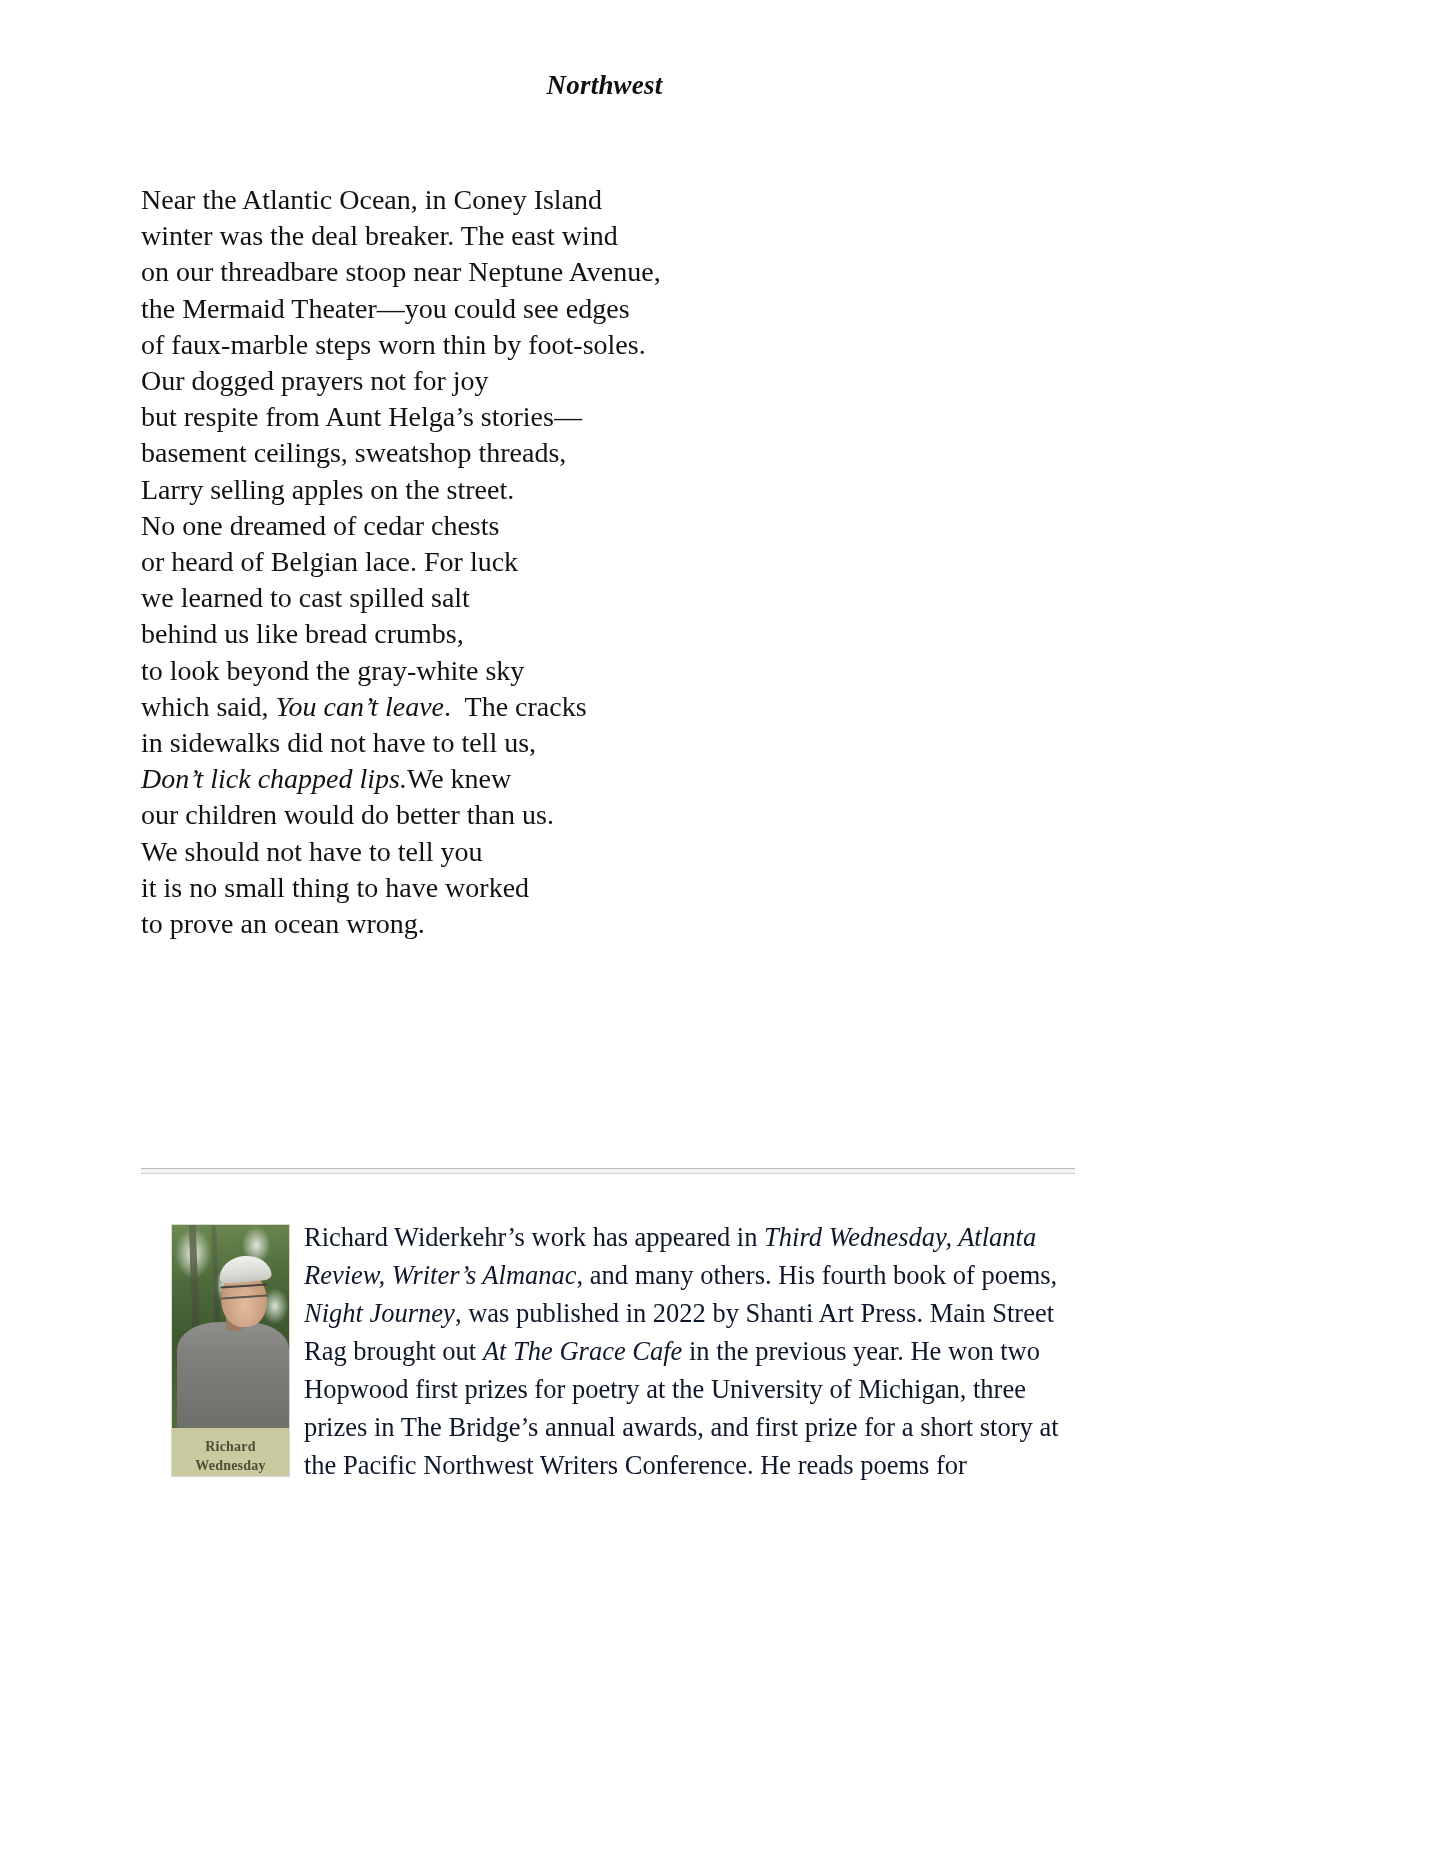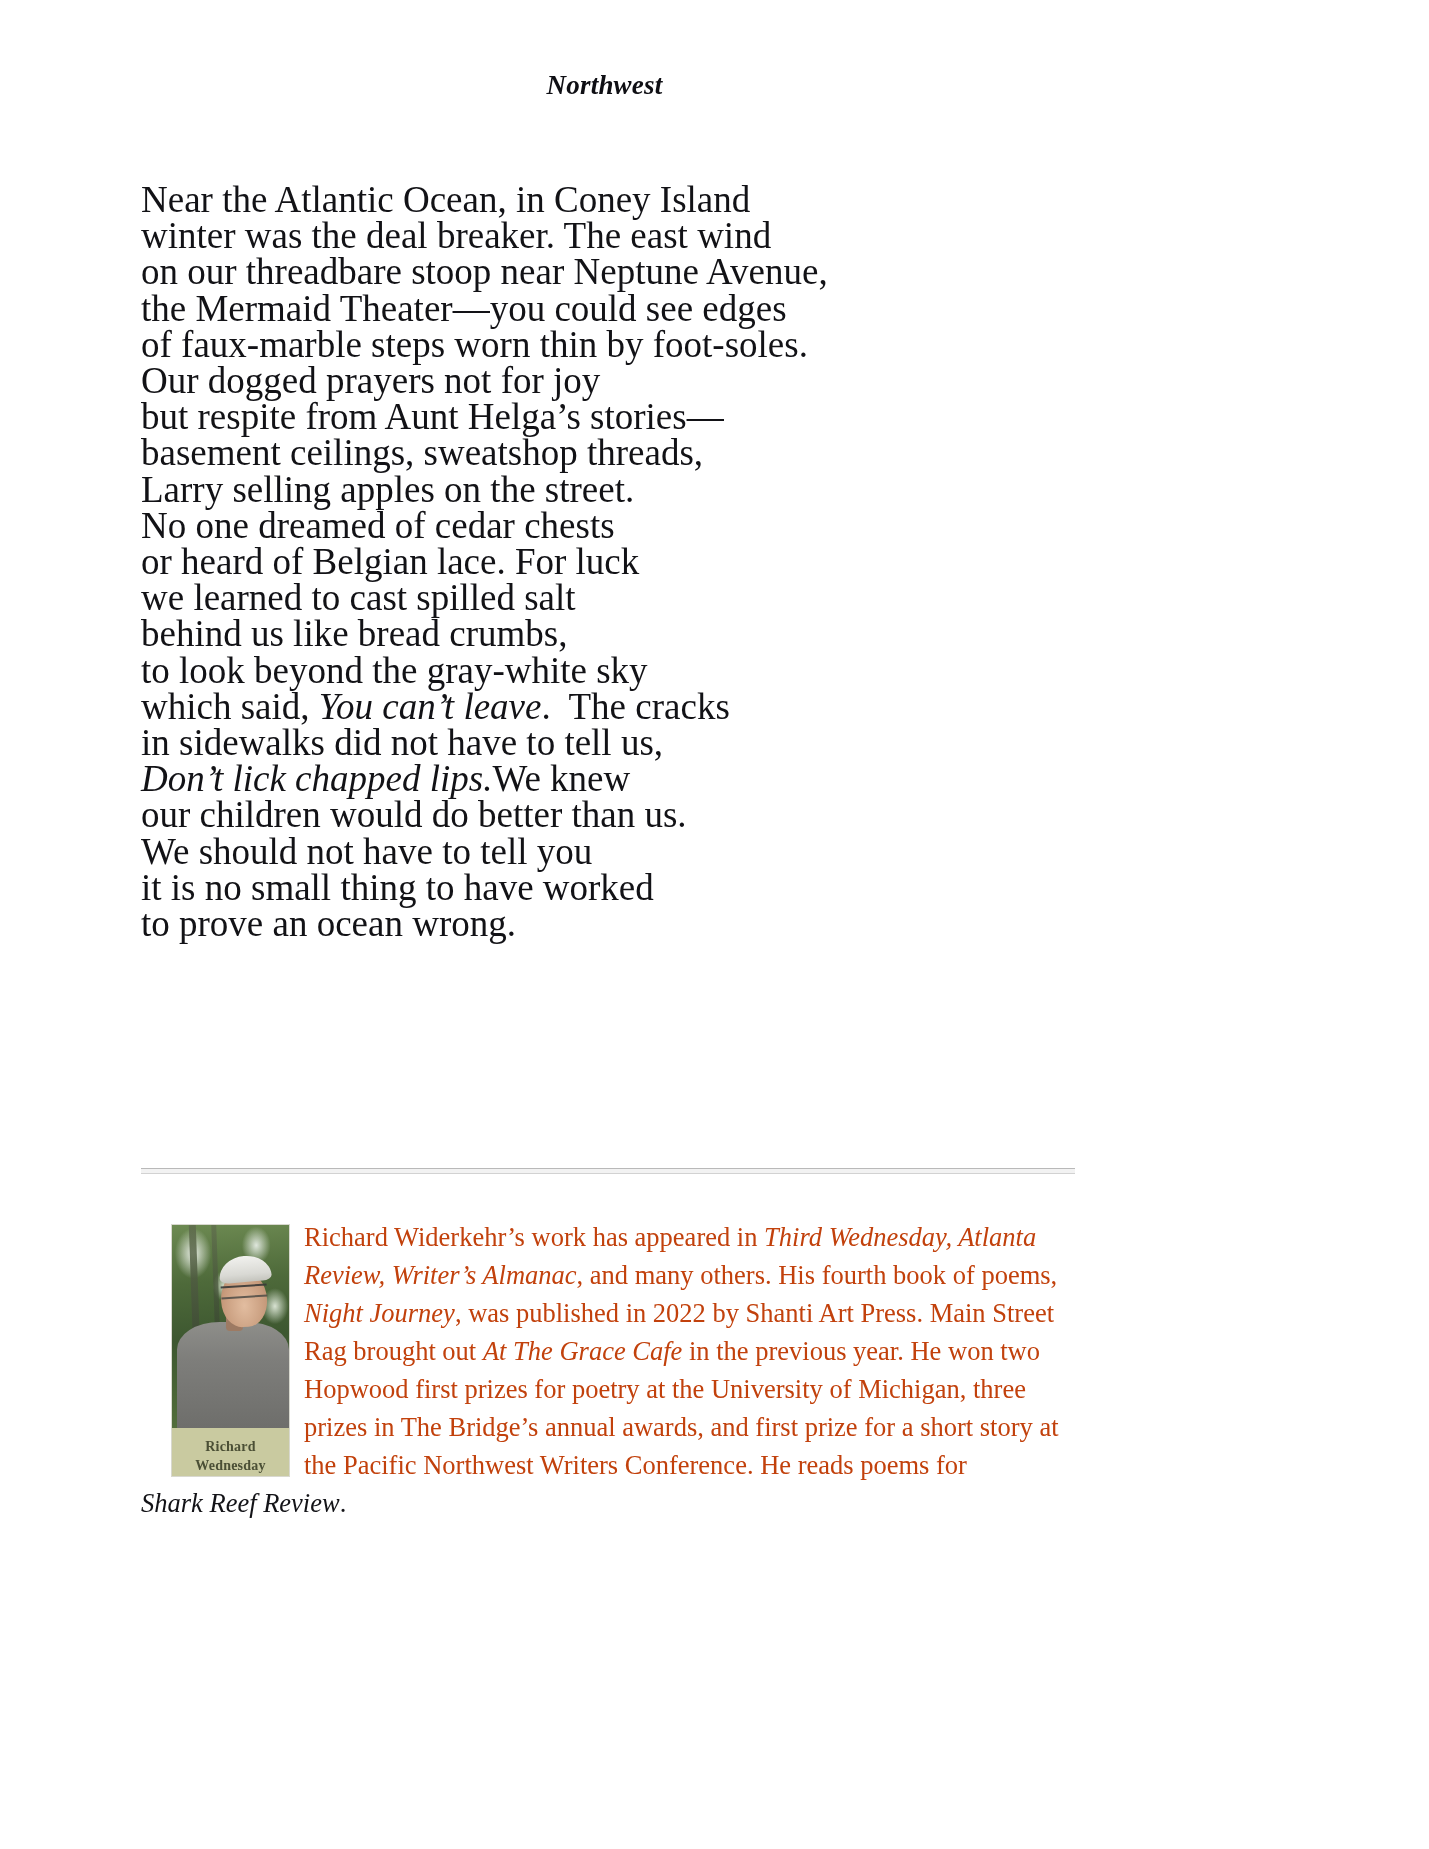--- a/index.html
+++ b/index.html
@@ -35,21 +35,21 @@
     letter-spacing: 0.2px;
     color: #0f0f14;
   }
 
   
   .poem-body {
     position: absolute;
     left: 141px;
     top: 182px;
     width: 820px;
-    font-size: 37px;
+    font-size: 28px;
     line-height: 36.2px;
     color: #121216;
     white-space: pre-wrap;
   }
   .poem-line {
     white-space: pre;
   }
   .poem-line i { }
 
   
@@ -170,21 +170,21 @@
     font-size: 14px;
     line-height: 19px;
     padding: 9px 2px 1px 2px;
     font-weight: bold;
     letter-spacing: .2px;
   }
 
   .bio-text {
     font-size: 26.5px;
     line-height: 38px;
-    color: #c2410c;
+    color: #0f172a;
     text-align: left;
   }
   .bio-text i { font-style: italic; }
 
   .bio-tail {
     clear: left;
     font-size: 26.5px;
     line-height: 38px;
     color: #131317;
     margin-top: 0;
@@ -214,17 +214,16 @@
         <div class="photo-hair"></div>
         <div class="photo-glasses"></div>
       </div>
       <figcaption class="author-caption">
         <span>Richard</span><br>
         <span>Wednesday</span>
       </figcaption>
     </figure>
 
     <div class="bio-text">Richard Widerkehr’s work has appeared in <i>Third Wednesday, Atlanta Review, Writer’s Almanac</i>, and many others. His fourth book of poems, <i>Night Journey</i>, was published in 2022 by Shanti Art Press. Main Street Rag brought out <i>At The Grace Cafe</i> in the previous year.  He won two Hopwood first prizes for poetry at the University of Michigan, three prizes in The Bridge’s annual awards, and first prize for a short story at the Pacific Northwest Writers Conference. He reads poems for</div>
-    <div class="bio-tail"><i>Shark Reef Review</i>.</div>
 
   </div>
 
 </div>
 
 </body></html>

